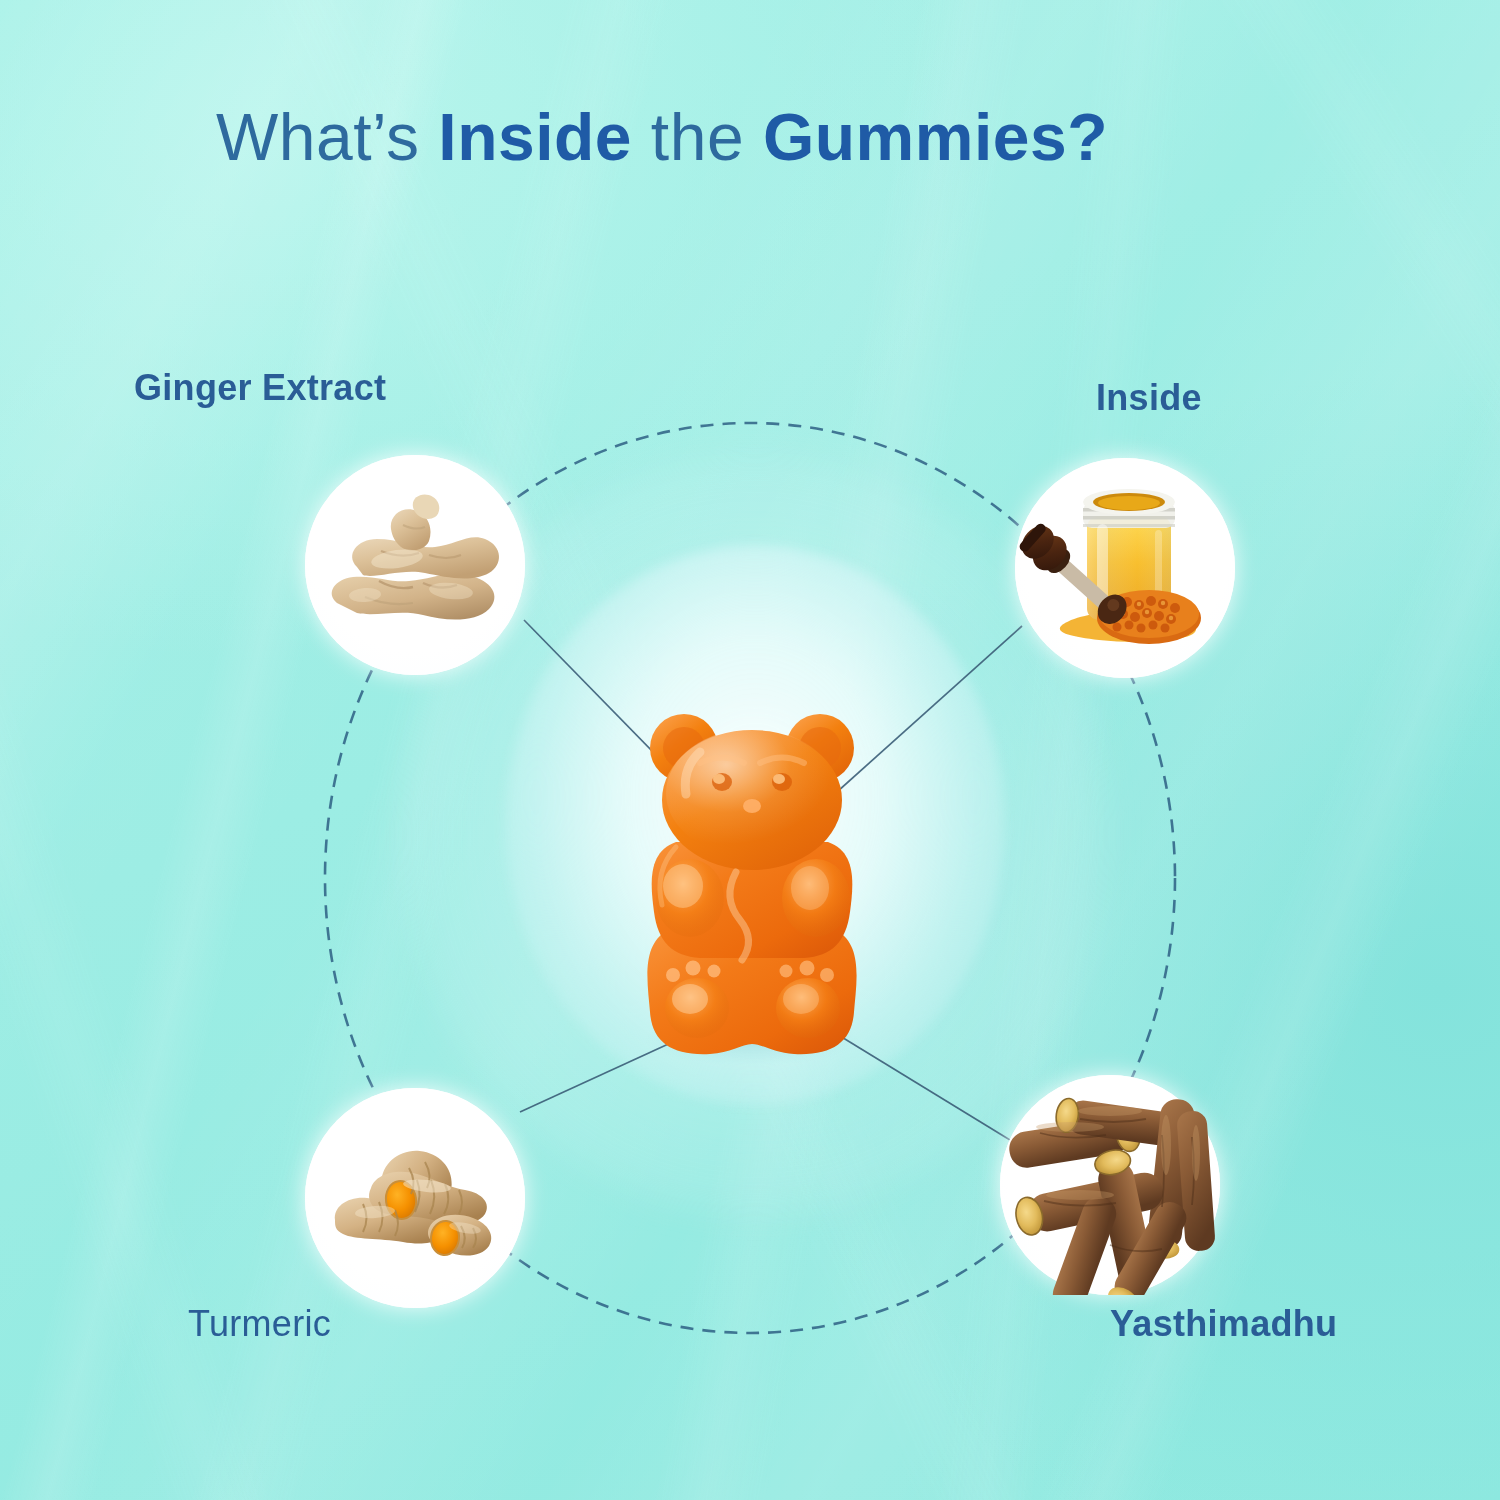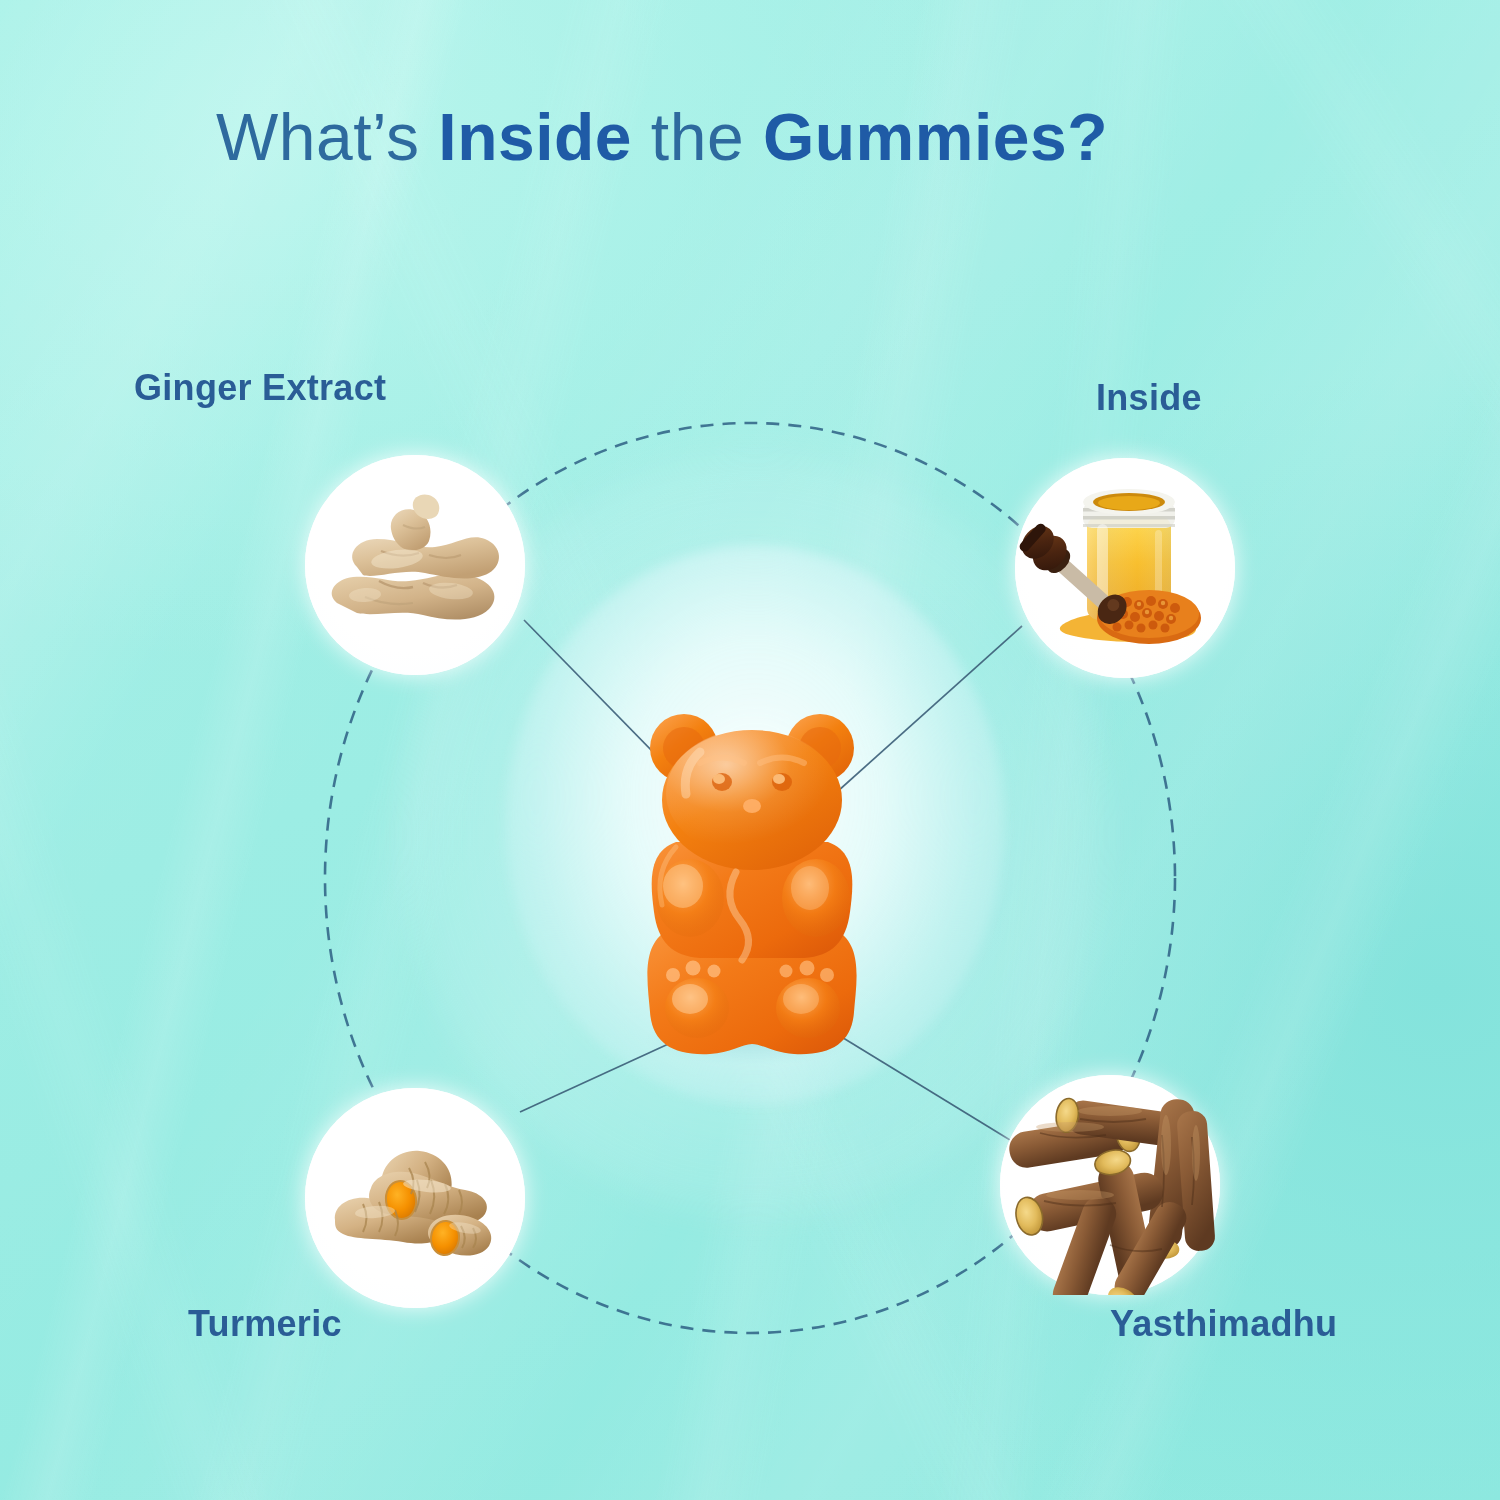--- a/index.html
+++ b/index.html
@@ -91,21 +91,21 @@
   .bub-honey { left:1015px; top:458px; }
   .bub-turmeric{ left:305px; top:1088px; }
   .bub-yasthi{ left:1000px; top:1075px; }
 
   .art{ position:absolute; inset:0; }
 
   
   .lbl{ position:absolute; white-space:nowrap; color:#2A5D96; font-size:36px; }
   .lbl-ginger{ left:134px; top:367px; font-weight:600; letter-spacing:.3px; }
   .lbl-honey { left:1096px; top:377px; font-weight:600; letter-spacing:.3px; }
-  .lbl-turmeric{ left:188px; top:1303px; font-weight:700; letter-spacing:.3px; }
+  .lbl-turmeric{ left:188px; top:1303px; font-weight:400; letter-spacing:.3px; }
   .lbl-yasthi{ left:1110px; top:1303px; font-weight:700; letter-spacing:.3px; }
 </style>
 </head>
 <body>
 
 <div class="stage">
   <div class="streaks"></div>
   <div class="streaks2"></div>
 
   <div class="glow-outer"></div>

